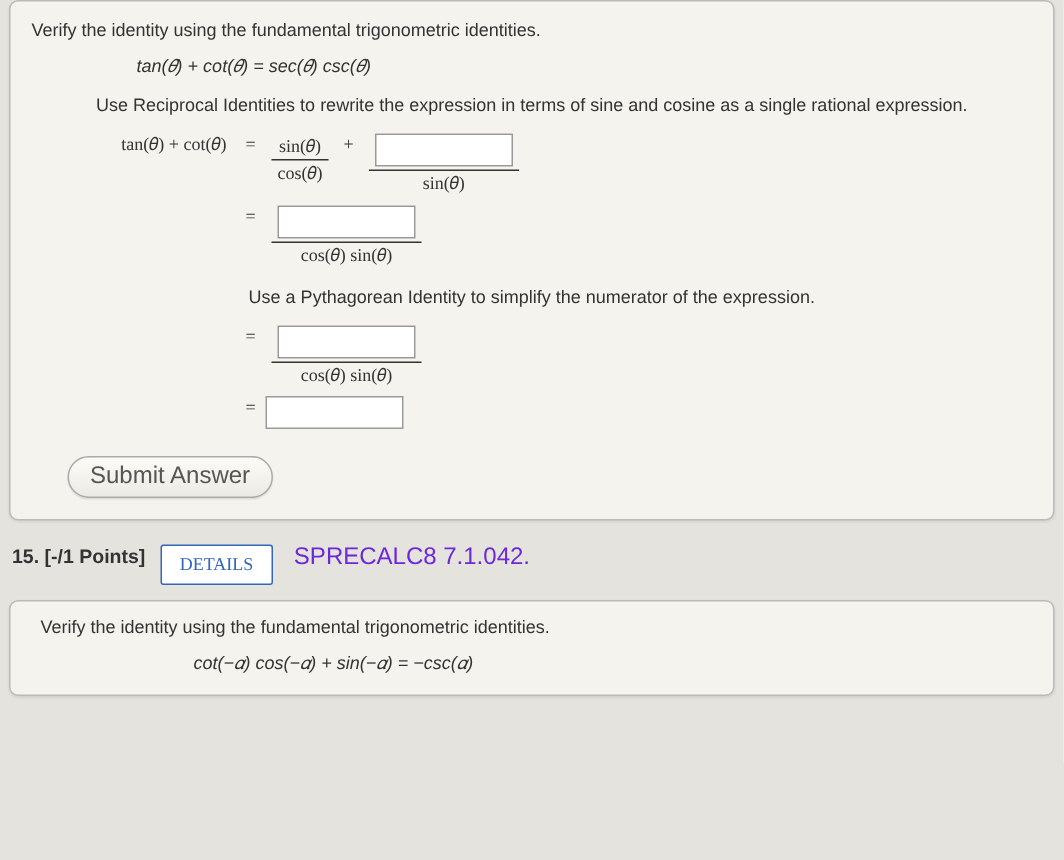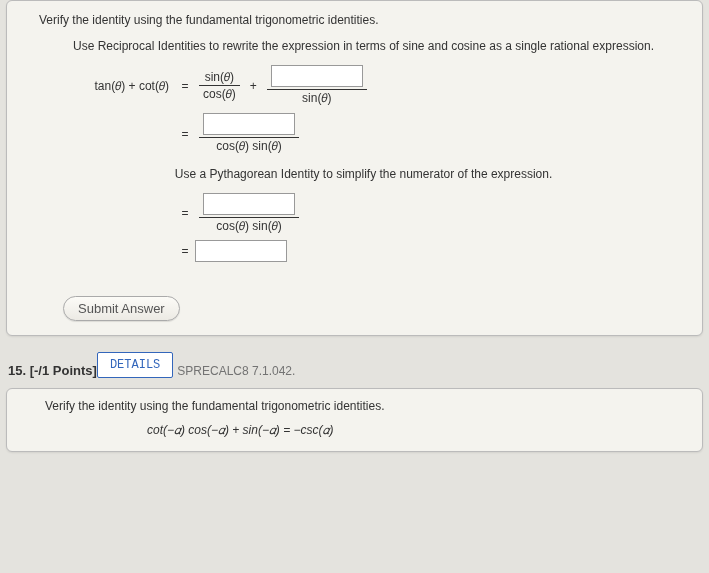--- a/index.html
+++ b/index.html
@@ -10,27 +10,27 @@
   font-family: Verdana, Geneva, sans-serif;
   font-size: 12px;
   color: #333;
   overflow: hidden;
 }
 .problem-box {
   background: #f4f3ee;
   border: 1px solid #bbb;
   border-radius: 6px;
   margin: 0 6px 14px 6px;
-  padding: 12px 14px 14px 32px;
+  padding: 12px 14px 14px 14px;
   box-shadow: 0 1px 2px rgba(0,0,0,0.08);
 }
 .prompt { color: #333; margin-bottom: 10px; }
 .indent { margin-left: 70px; margin-bottom: 10px; }
 .step-text { margin: 12px 0; color: #333; text-align: center; }
-.eq-row { display: flex; align-items: center; margin: 6px 0 6px 8px; }
+.eq-row { display: flex; margin: 6px 0 6px 8px; font-family: Liberation Serif, serif; }
 .lhs { width: 128px; text-align: right; padding-right: 6px; white-space: nowrap; }
 .lhs.narrow { width: 128px; }
 .eqsign { width: 20px; text-align: center; }
 .frac { display: inline-block; vertical-align: middle; text-align: center; margin: 0 4px; }
 .frac .num, .frac .den { display: block; padding: 0 4px; line-height: 1.4; }
 .frac .num { border-bottom: 1px solid #333; }
 .plus { margin: 0 6px; }
 .input-box {
   display:inline-block;
   width: 92px; height: 22px;
@@ -39,42 +39,43 @@
   vertical-align: middle;
 }
 .input-small { width: 92px; }
 .submit-btn {
   display:inline-block;
   border: 1px solid #aaa;
   border-radius: 20px;
   padding: 4px 14px;
   background: linear-gradient(#fcfbf7,#eceae4);
   color: #555;
-  font-size: 13px;
-  margin-top: 28px;
+  font-size: 16px;
+  margin-top: 12px;
   box-shadow: 0 1px 1px rgba(0,0,0,0.1);
 }
-.q-header { display:flex; align-items:flex-end; gap:0; margin: 16px 8px 10px 8px; }
+.q-header { display:flex; align-items:flex-start; gap:10px; margin: 16px 8px 10px 8px; }
 .q-num { font-weight:bold; font-size:13px; }
 .btn-outline {
   border: 1px solid #36b; color:#36b; background:#fff;
-  padding: 5px 12px; font-size: 12px; font-family:Liberation Mono, monospace;
+  padding: 5px 12px; font-size: 12px; font-family:Liberation Serif, serif;
   border-radius:2px;
 }
-.ref { color:#737373; font-size:12px; margin-left:4px; }
+.ref { color:#6d28d9; font-size:16px; margin-left:4px; }
 .italic { font-style: italic; }
 .secondbox { padding-top:10px; }
 .secondbox .prompt { margin-left:6px; }
 .secondbox .eqline { margin-left: 108px; margin-top:8px; }
 </style>
 </head>
 <body>
 
 <div class="problem-box">
   <div class="prompt">Verify the identity using the fundamental trigonometric identities.</div>
+  <div class="indent italic">tan(𝜃) + cot(𝜃) = sec(𝜃) csc(𝜃)</div>
   <div class="step-text">Use Reciprocal Identities to rewrite the expression in terms of sine and cosine as a single rational expression.</div>
 
   <div class="eq-row">
     <span class="lhs">tan(𝜃) + cot(𝜃)</span>
     <span class="eqsign">=</span>
     <span class="frac">
       <span class="num">sin(𝜃)</span>
       <span class="den">cos(𝜃)</span>
     </span>
     <span class="plus">+</span>

